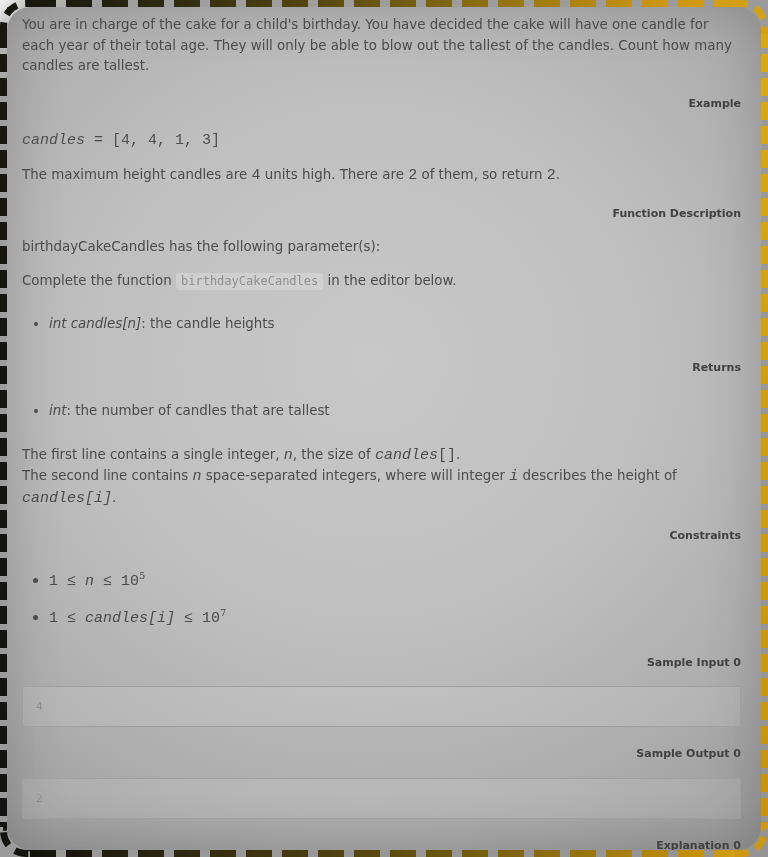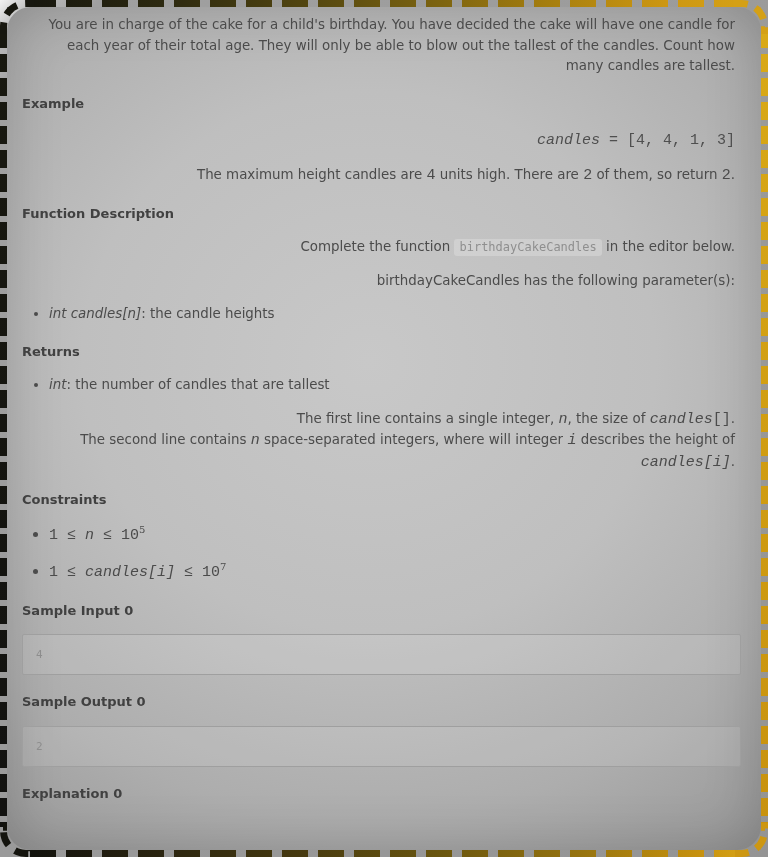--- a/index.html
+++ b/index.html
@@ -23,35 +23,36 @@
     z-index: 1;
     border-radius: 24px;
     background: radial-gradient(ellipse 95% 80% at 48% 42%, #c8c8c8 0%, #bfbfbf 40%, #adadad 68%, #8e8e8e 100%);
     box-shadow: inset 0 0 55px rgba(0,0,0,0.18);
     padding: 2px 20px 6px 15px;
     color: #4b4b4b;
     font-size: 13.4px;
     line-height: 20.5px;
     overflow: hidden;
   }
-  .panel p { margin: 13px 6px; text-align: right; }
+  .panel p { margin: 13px 0; }
   .panel p.intro { margin-top: 6px; }
   .panel h3 {
     margin: 17px 0 13px;
-    font-size: 13px;
+    font-size: 11px;
     font-weight: bold;
     color: #414141;
+    text-align: right;
   }
   .dmath { margin: 13px 0 15px; font-size: 17.5px; line-height: 22px; color: #4f4f4f; }
   .m { font-family: Liberation Mono, monospace; }
   .m.it { font-style: italic; }
   p .m, li .m { font-size: 15px; }
   .sup { font-size: 10px; position: relative; top: -6px; font-family: "DejaVu Serif", serif; }
   .it-term { font-style: italic; }
-  ul { margin: 13px 0; padding-left: 27px; list-style: disc; }
+  ul { margin: 23px 0; padding-left: 27px; list-style: disc; }
   li { margin-bottom: 13px; }
   ul.constraints li { margin-bottom: 15px; font-size: 15.5px; }
   code.inline {
     font-family: "DejaVu Sans Mono", "Liberation Mono", monospace;
     font-size: 12px;
     color: #8f8f8f;
     background: rgba(255,255,255,0.22);
     padding: 1px 5px 2px;
     border-radius: 3px;
   }
@@ -99,23 +100,23 @@
     <p class="intro">You are in charge of the cake for a child's birthday. You have decided the cake will have one candle for each year of their total age. They will only be able to blow out the tallest of the candles. Count how many candles are tallest.</p>
 
     <h3>Example</h3>
 
     <p class="dmath"><span class="m it">candles</span><span class="m"> = [4, 4, 1, 3]</span></p>
 
     <p><span>The maximum height candles are </span><span class="m">4</span><span> units high. There are </span><span class="m">2</span><span> of them, so return </span><span class="m">2</span><span>.</span></p>
 
     <h3>Function Description</h3>
 
+    <p>birthdayCakeCandles has the following parameter(s):</p>
+
     <p><span>Complete the function </span><code class="inline">birthdayCakeCandles</code><span> in the editor below.</span></p>
-
-    <p>birthdayCakeCandles has the following parameter(s):</p>
 
     <ul>
       <li><span class="it-term">int candles[n]</span><span>: the candle heights</span></li>
     </ul>
 
     <h3>Returns</h3>
 
     <ul>
       <li><span class="it-term">int</span><span>: the number of candles that are tallest</span></li>
     </ul>

